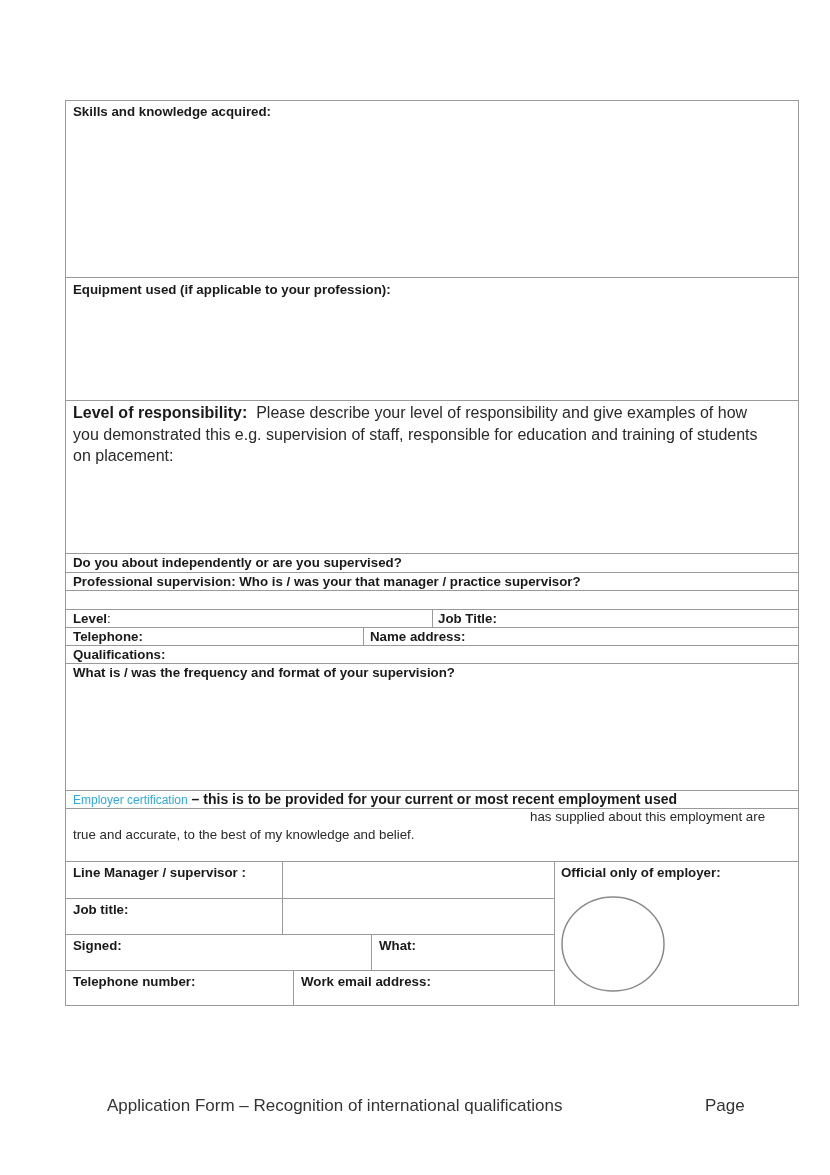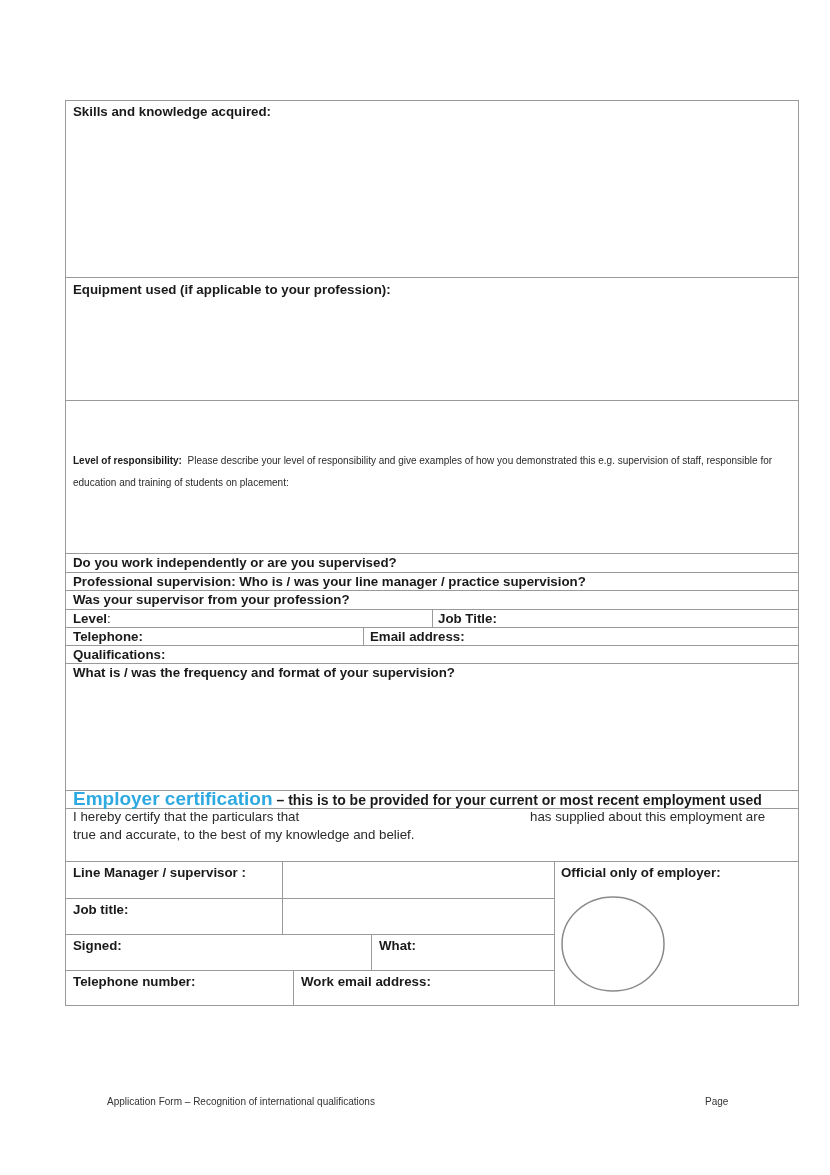--- a/index.html
+++ b/index.html
@@ -6,23 +6,23 @@
   body { width:830px; height:1175px; position:relative; overflow:hidden;
          font-family:"Liberation Sans", sans-serif; color:#1a1a1a; }
   .page { position:absolute; left:8px; top:0; width:830px; height:917px; }
   .frame { position:absolute; left:57px; top:100px; width:734px; height:906px;
            border:1px solid #9a9a9a; box-sizing:border-box; }
   .hline { position:absolute; left:57px; width:734px; height:0; border-top:1px solid #9a9a9a; }
   .vline { position:absolute; width:0; border-left:1px solid #9a9a9a; }
   .txt { position:absolute; font-size:13.3px; line-height:18px; white-space:nowrap; }
   .b { font-weight:bold; }
   .reg { font-weight:normal; color:#2a2a2a; }
-  .blue { color:#2eaae1; font-weight:bold; font-size:19px;text-align:center; }
-  .lvl { position:absolute; left:65px; top:402px; width:700px; font-size:10px; line-height:21.5px; color:#2a2a2a;margin-top:48px; }
-  .footer { position:absolute; font-size:10px; color:#333; }
+  .blue { color:#2eaae1; font-weight:normal; font-size:12px;text-align:center; }
+  .lvl { position:absolute; left:65px; top:402px; width:700px; font-size:16px; line-height:21.5px; color:#2a2a2a; }
+  .footer { position:absolute; font-size:17px; color:#333; }
   svg.stamp { position:absolute; left:550px; top:893px; }
 </style>
 </head>
 <body>
 
 <div class="page">
 
   <div class="frame"></div>
 
   <div class="hline" style="top:277px"></div>
@@ -51,33 +51,31 @@
 
   <div class="txt b" style="left:65px; top:103px">Skills and knowledge acquired:</div>
   <div style="position:absolute; left:58px; top:121px; width:732px; height:155px"></div>
 
   <div class="txt b" style="left:65px; top:281px">Equipment used (if applicable to your profession):</div>
   <div style="position:absolute; left:58px; top:299px; width:732px; height:100px"></div>
 
   <div class="lvl"><span class="b" style="color:#1a1a1a">Level of responsibility:</span>&nbsp; <span>Please describe your level of responsibility and give examples of how you demonstrated this e.g. supervision of staff, responsible for education and training of students on placement:</span></div>
   <div style="position:absolute; left:58px; top:470px; width:732px; height:82px"></div>
 
-  <div class="txt b" style="left:65px; top:554px">Do you work independently or are you supervised?</div>
-  <div class="txt b" style="left:65px; top:573px">Professional supervision:  Who is / was your line manager / practice supervision?</div>
-  <div class="txt b" style="left:65px; top:591px">Was your supervisor from your profession?</div>
+  <div class="txt b" style="left:65px; top:554px">Do you about independently or are you supervised?</div>
+  <div class="txt b" style="left:65px; top:573px">Professional supervision:  Who is / was your that manager / practice supervisor?</div>
   <div class="txt" style="left:65px; top:610px"><span class="b">Level</span><span>:</span></div>
   <div class="txt b" style="left:430px; top:610px">Job Title:</div>
   <div class="txt b" style="left:65px; top:628px">Telephone:</div>
-  <div class="txt b" style="left:362px; top:628px">Email address:</div>
+  <div class="txt b" style="left:362px; top:628px">Name address:</div>
   <div class="txt b" style="left:65px; top:646px">Qualifications:</div>
   <div class="txt b" style="left:65px; top:664px">What is / was the frequency and format of your supervision?</div>
   <div style="position:absolute; left:58px; top:682px; width:732px; height:107px"></div>
 
   <div class="txt" style="left:65px; top:790px"><span class="blue">Employer certification</span><span class="b" style="font-size:14px"> – this is to be provided for your current or most recent employment used</span></div>
-  <div class="txt reg" style="left:65px; top:808px">I hereby certify that the particulars that</div>
   <div style="position:absolute; left:320px; top:809px; width:200px; height:17px"></div>
   <div class="txt reg" style="left:522px; top:808px">has supplied about this employment are</div>
   <div class="txt reg" style="left:65px; top:826px">true and accurate, to the best of my knowledge and belief.</div>
 
   <div class="txt b" style="left:65px; top:864px">Line Manager / supervisor :</div>
   <div style="position:absolute; left:275px; top:862px; width:270px; height:35px"></div>
   <div class="txt b" style="left:65px; top:901px">Job title:</div>
   <div style="position:absolute; left:275px; top:899px; width:270px; height:34px"></div>
   <div class="txt b" style="left:65px; top:937px">Signed:</div>
   <div class="txt b" style="left:371px; top:937px">What:</div>

